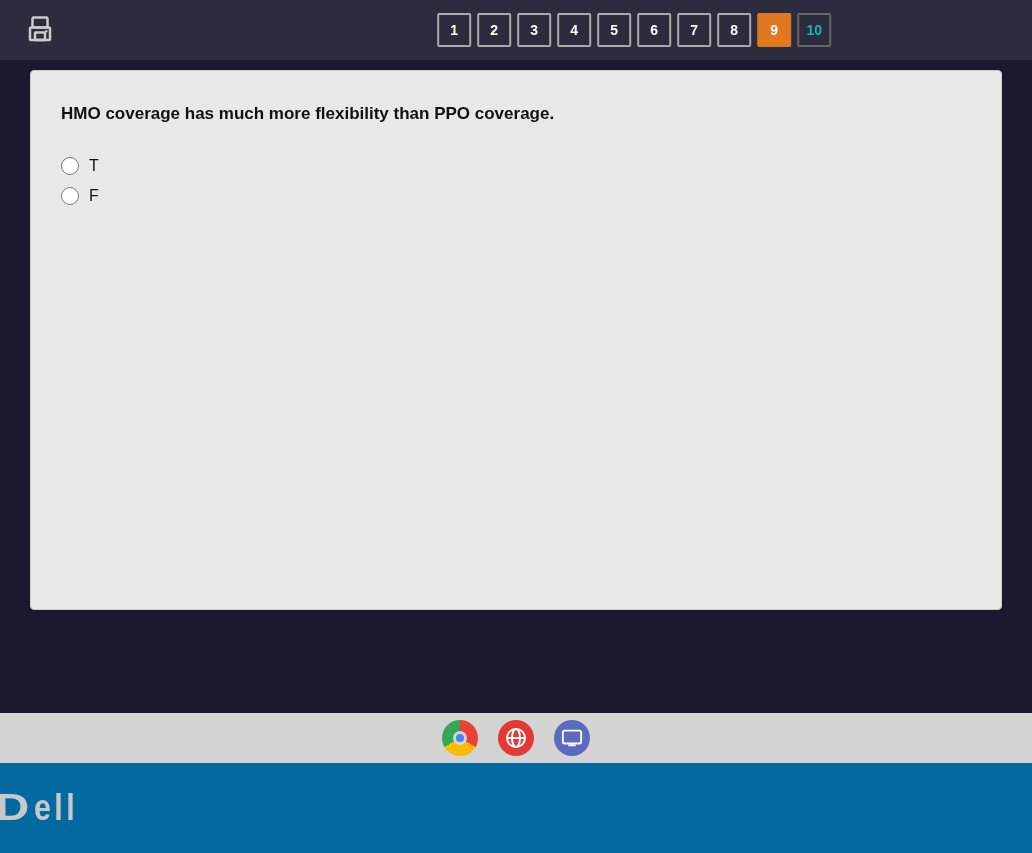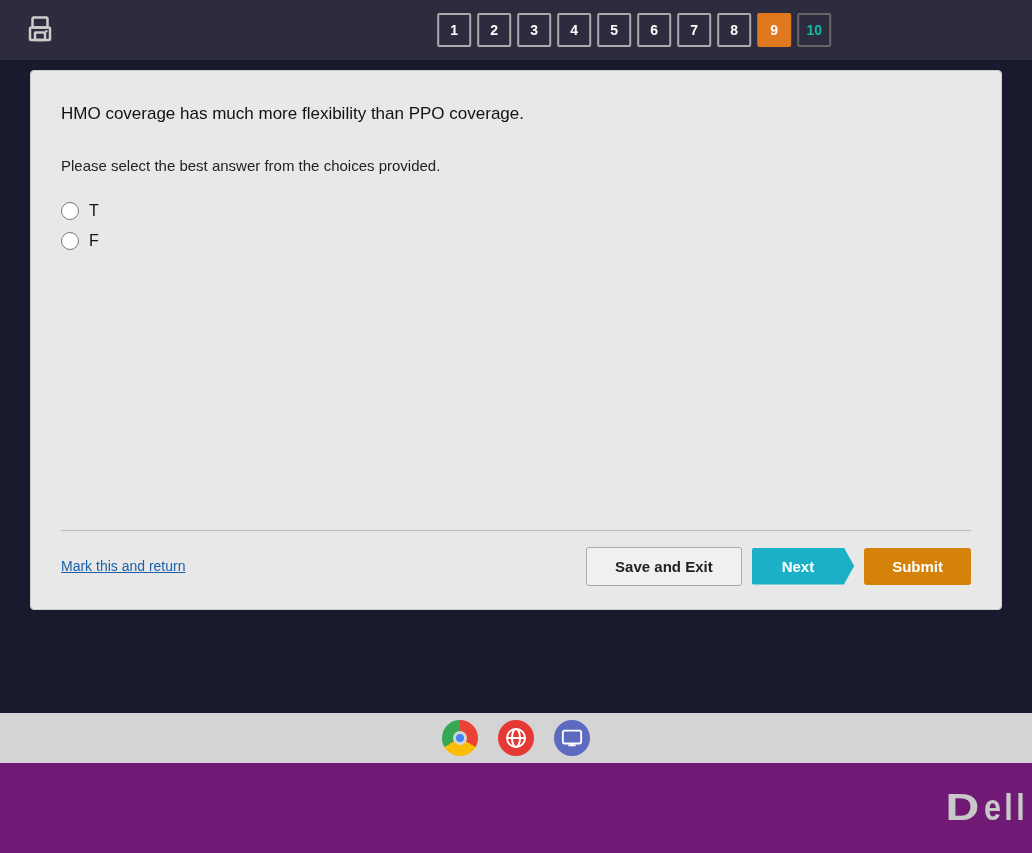--- a/index.html
+++ b/index.html
@@ -74,21 +74,21 @@
       background: #e8e8e8;
       border: 1px solid #ccc;
       border-radius: 4px;
       min-height: 540px;
       padding: 30px 30px 20px 30px;
       position: relative;
     }
 
     .question-text {
       font-size: 17px;
-      font-weight: normal;
+      font-weight: bold;
       color: #111;
       margin-bottom: 30px;
       line-height: 1.5;
     }
 
     .instruction-text {
       font-size: 15px;
       color: #222;
       margin-bottom: 28px;
     }
@@ -199,24 +199,24 @@
       font-size: 22px;
     }
 
     
     .dell-bar {
       position: absolute;
       bottom: 0;
       left: 0;
       width: 100%;
       height: 90px;
-      background: #701a75;
-      display: flex;
-      align-items: center;
-      justify-content: flex-end;
+      background: #0369a1;
+      display: flex;
+      align-items: center;
+      justify-content: flex-start;
     }
 
     .dell-logo {
       color: #c8c8c8;
       font-size: 36px;
       font-weight: bold;
       letter-spacing: 4px;
       font-family: 'Arial Black', sans-serif;
     }
 
@@ -247,39 +247,30 @@
     <div class="q-num">6</div>
     <div class="q-num">7</div>
     <div class="q-num">8</div>
     <div class="q-num active">9</div>
     <div class="q-num dim">10</div>
   </div>
 </div>
 
 <div class="main-area">
   <p class="question-text">HMO coverage has much more flexibility than PPO coverage.</p>
-  <p class="instruction-text">Please select the best answer from the choices provided.</p>
 
   <div class="answer-option">
     <input type="radio" name="answer" id="opt-t" value="true" style="">
     <label for="opt-t">T</label>
   </div>
   <div class="answer-option">
     <input type="radio" name="answer" id="opt-f" value="false" style="">
     <label for="opt-f">F</label>
   </div>
 
-  <div class="card-footer">
-    <button class="mark-return-link">Mark this and return</button>
-    <div class="footer-buttons">
-      <button class="btn-save-exit">Save and Exit</button>
-      <button class="btn-next">Next</button>
-      <button class="btn-submit">Submit</button>
-    </div>
-  </div>
 </div>
 
 <div class="taskbar">
 
   <div class="taskbar-icon" style="
     width:36px; height:36px; border-radius:50%;
     background: conic-gradient(#ea4335 0deg 120deg, #fbbc05 120deg 240deg, #34a853 240deg 360deg);
     position: relative; display:flex; align-items:center; justify-content:center;
   ">
     <div style="width:14px;height:14px;background:#4285f4;border-radius:50%;border:3px solid #d4d4d4;position:absolute;"></div>

